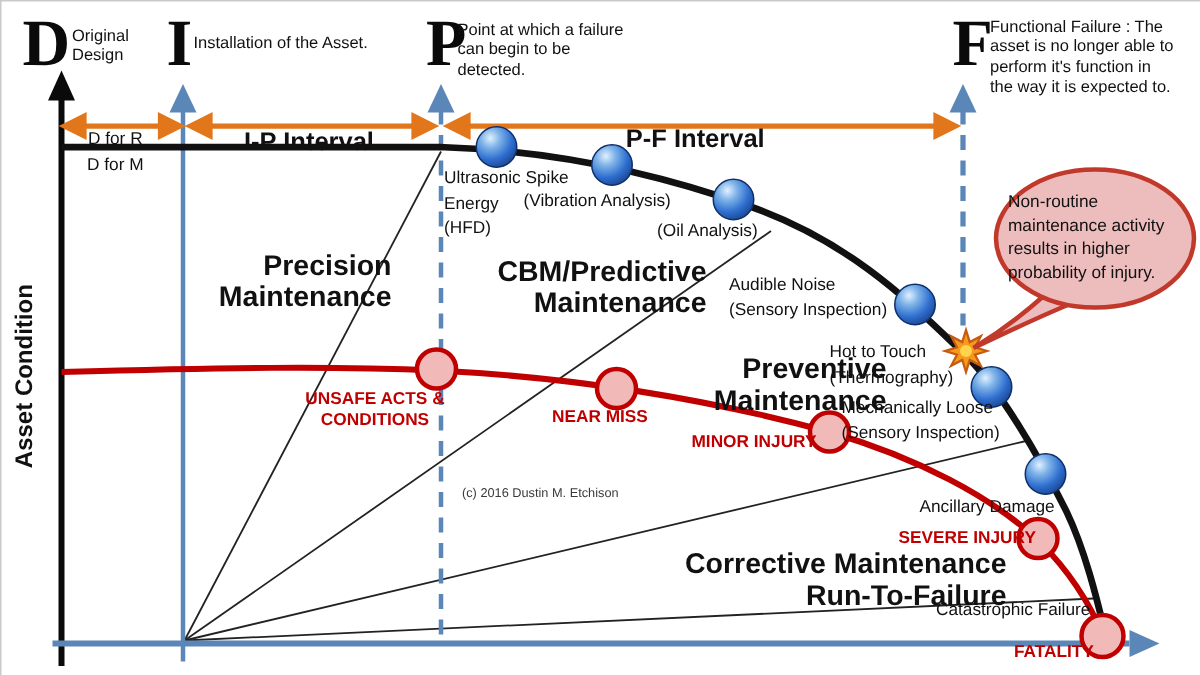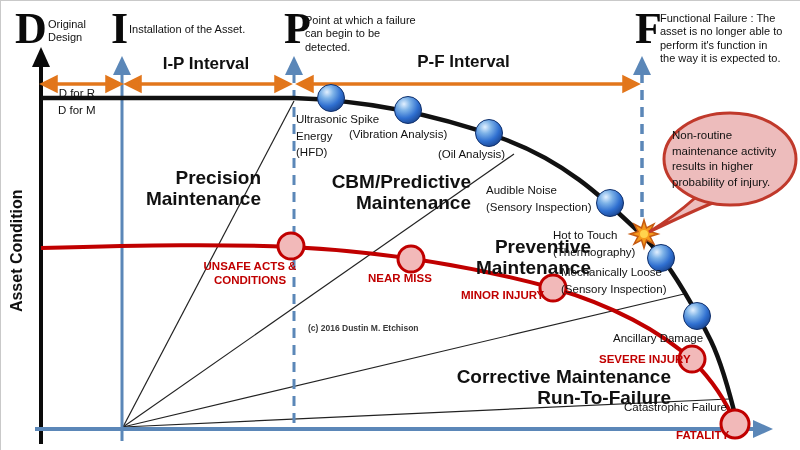--- a/index.html
+++ b/index.html
@@ -2,27 +2,27 @@
 <html><head>
 <meta charset="utf-8">
 <style>
   html,body{margin:0;padding:0;background:#e8e8e8;font-family:"Liberation Sans",sans-serif;}
   .stage{position:relative;width:800px;height:450px;background:#ffffff;border:1px solid #c9c9c9;
          overflow:hidden;margin:0 auto;}
   .stage svg{position:absolute;left:0;top:0;}
   .lbl{position:absolute;color:#111;white-space:pre-line;line-height:1.22;}
   .letter{position:absolute;font-family:"Liberation Serif",serif;font-weight:900;font-size:44px;line-height:1;color:#0a0a0a;}
   .desc{font-size:11px;}
-  .interval{font-weight:bold;font-size:17px;text-align:center;}
+  .interval{font-weight:bold;font-size:17px;text-align:center;margin-top:31px;}
   .strategy{font-weight:bold;font-size:19px;line-height:1.12;text-align:right;}
   .small{font-size:11.5px;line-height:1.45;}
   .red{color:#c00000;font-weight:bold;font-size:11.5px;line-height:1.25;}
   .center{text-align:center;}
   .ylabel{font-weight:bold;font-size:16px;transform:rotate(-90deg);transform-origin:center;width:150px;text-align:center;}
-  .copyright{font-size:8.5px;font-weight:bold;color:#3a3a3a;}
+  .copyright{font-size:8.5px;font-weight:normal;color:#3a3a3a;}
   .bubble-text{font-size:11.5px;line-height:1.35;}
 </style>
 </head>
 <body>
 
 <div class="stage">
 
   <svg width="800" height="450" viewBox="0 0 800 450">
     <defs>
       <radialGradient id="gGlobe" cx="35%" cy="28%" r="85%">

